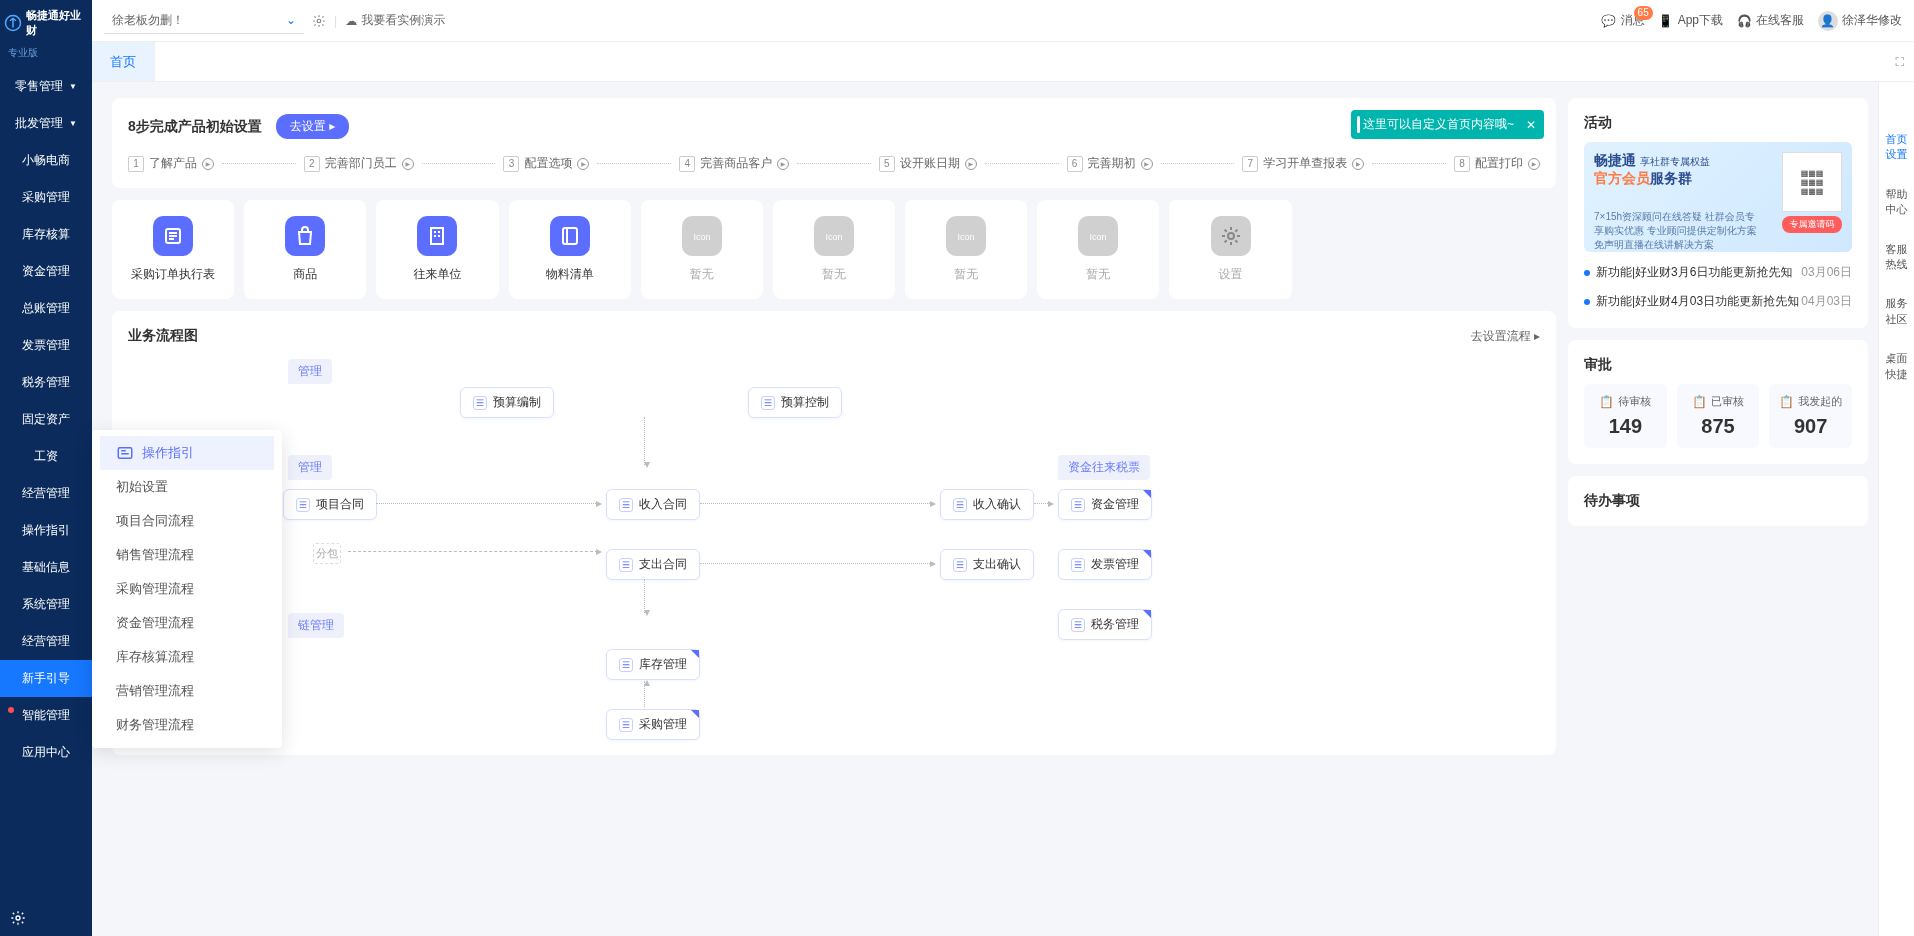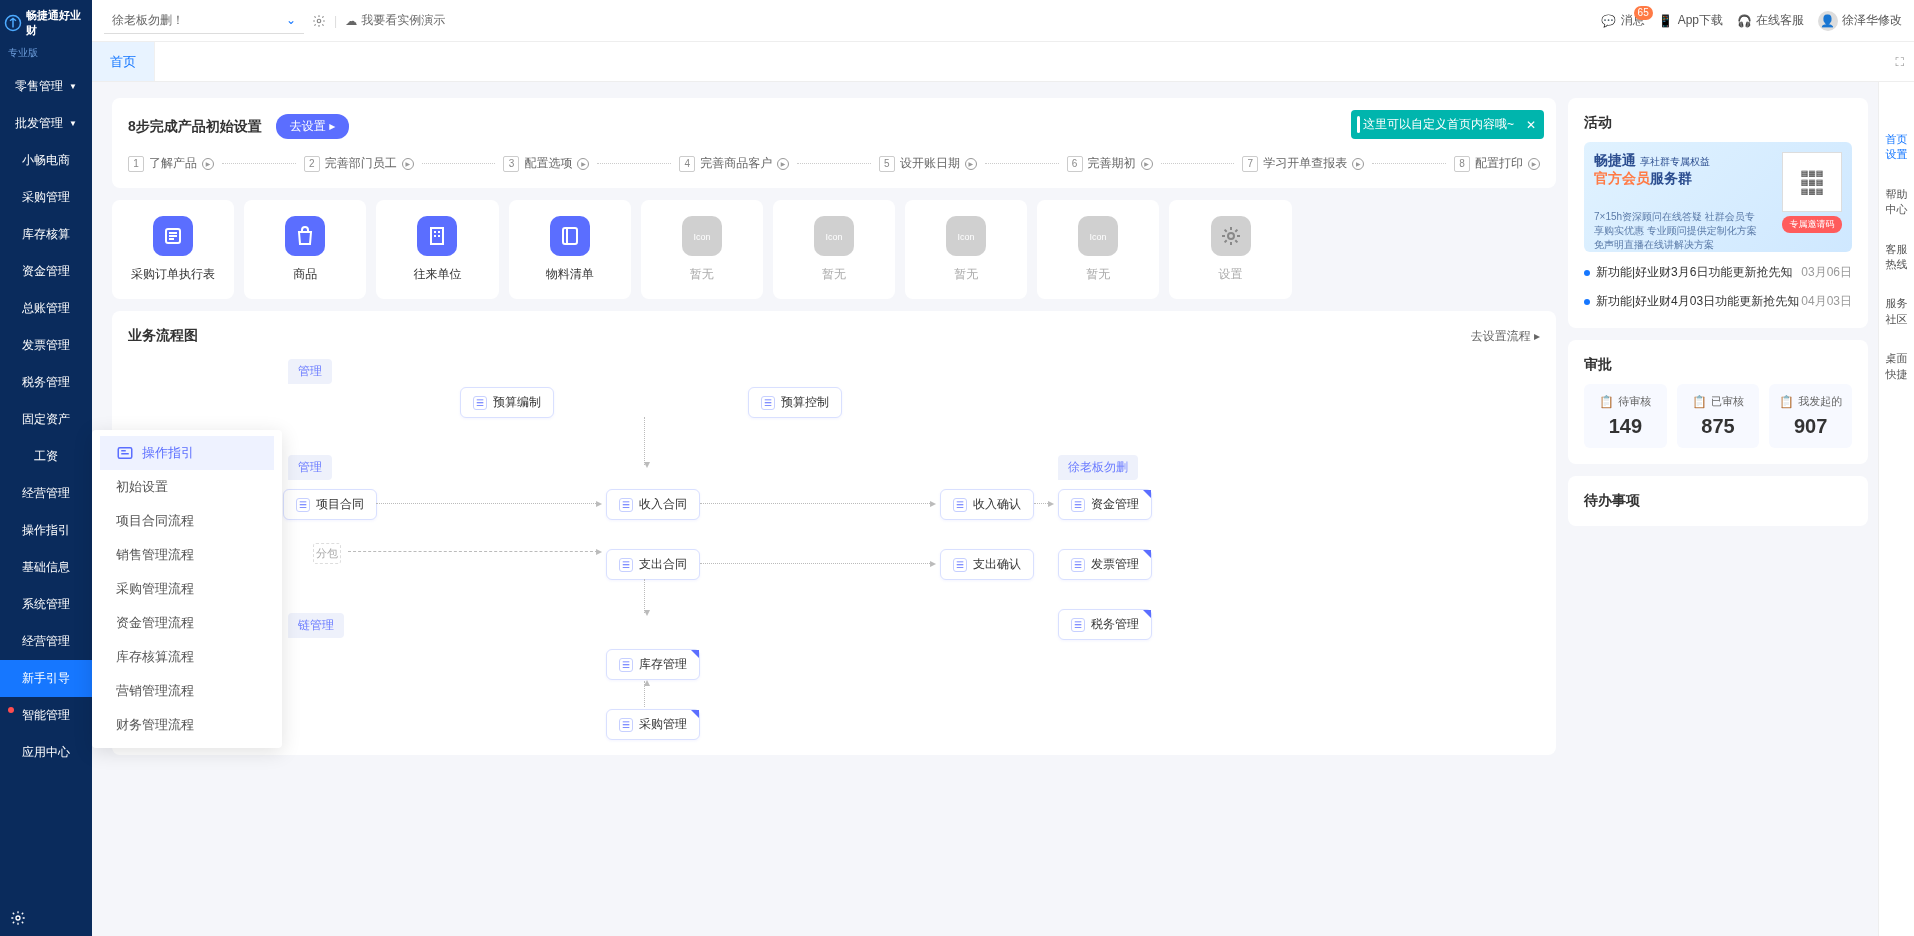--- a/index.html
+++ b/index.html
@@ -448,21 +448,21 @@
                   <span>预算编制</span>
                 </div>
               <div class="flow-node" style="top:28px; left:620px;">
                   <span class="ni">☰</span>
                   <span>预算控制</span>
                 </div>
 
               <div class="flow-arrow vert" style="top:58px; left:516px; height:48px;"></div>
 
               <span class="flow-section-tag" style="position:absolute; top:96px; left:160px;">管理</span>
-              <span class="flow-section-tag side" style="position:absolute; top:96px; left:930px;">徐老板勿删</span>
+              <span class="flow-section-tag side" style="position:absolute; top:96px; left:930px;">资金往来税票</span>
 
               <div class="flow-node" style="top:130px; left:155px;">
                   <span class="ni">☰</span>
                   <span>项目合同</span>
                 </div>
               <div class="flow-arrow" style="top:144px; left:248px; width:222px;"></div>
               <div class="flow-node" style="top:130px; left:478px;">
                   <span class="ni">☰</span>
                   <span>收入合同</span>
                 </div>

